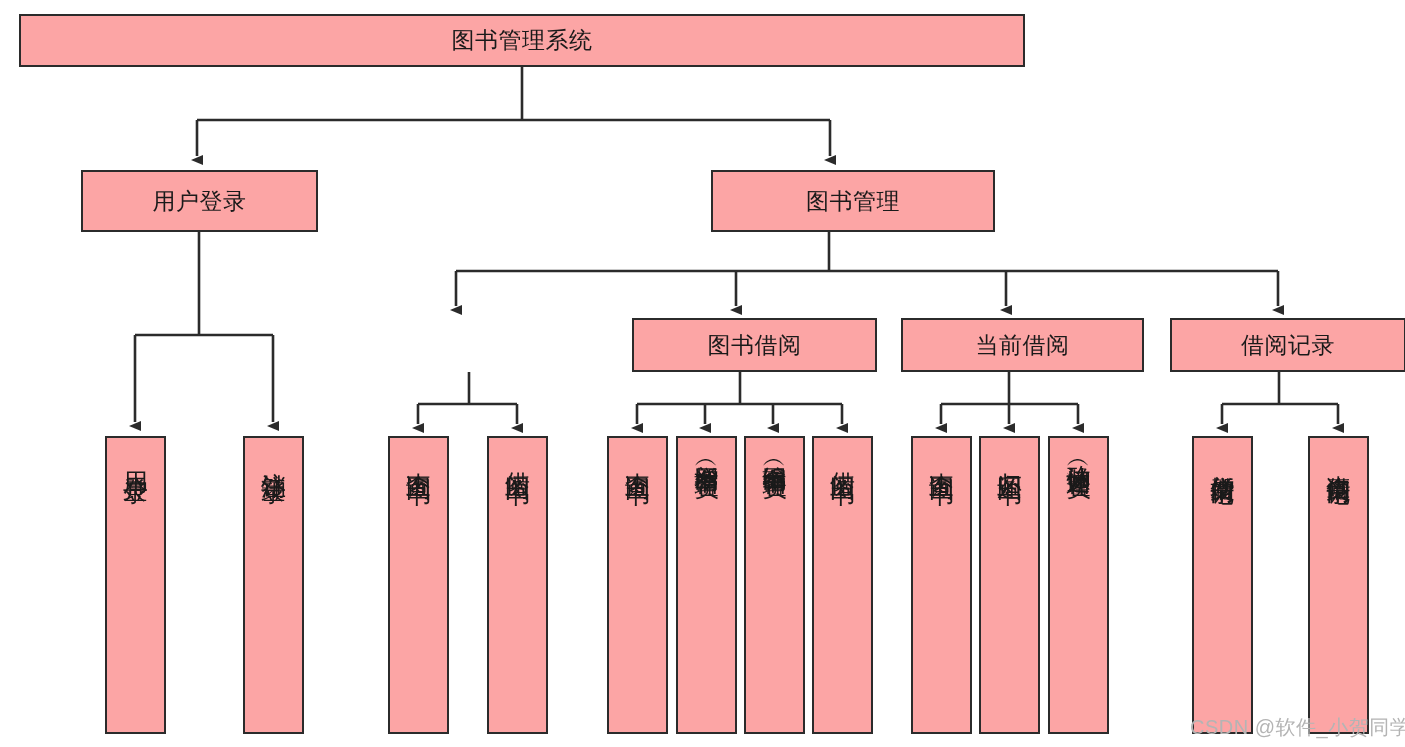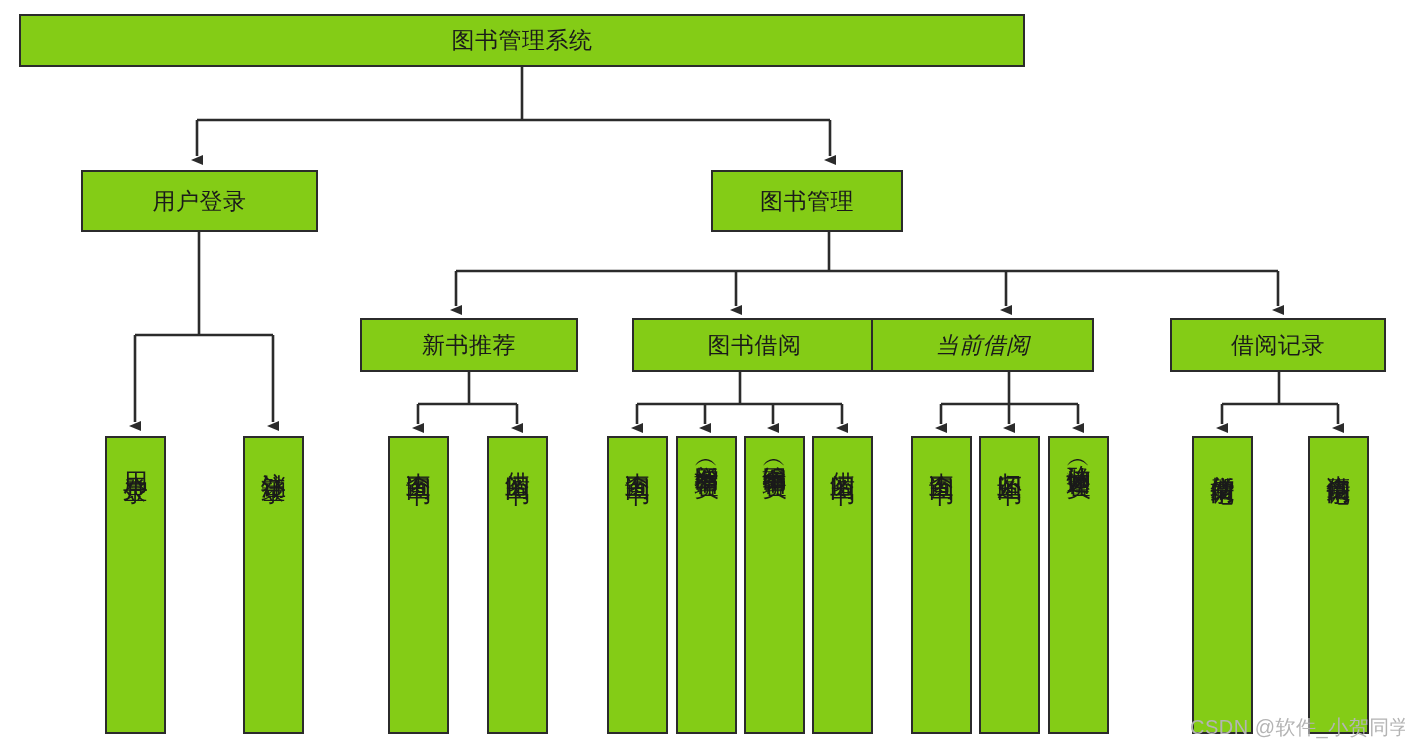--- a/index.html
+++ b/index.html
@@ -22,21 +22,21 @@
     left: 0;
     top: 0;
     width: 1405px;
     height: 747px;
     pointer-events: none;
   }
   .node {
     position: absolute;
     box-sizing: border-box;
     border: 2.5px solid #2b2b2b;
-    background: #84cc16;
+    background: #fca5a5;
     display: flex;
     align-items: center;
     justify-content: center;
     color: #1a1a1a;
   }
   .node .label {
     white-space: nowrap;
     letter-spacing: 0.5px;
   }
   .node.horizontal .label {
@@ -127,37 +127,34 @@
   </svg>
 
   <div class="node horizontal" style="left:19px; top:14px; width:1006px; height:53px;">
     <span class="label">图书管理系统</span>
   </div>
 
   <div class="node horizontal" style="left:81px; top:170px; width:237px; height:62px;">
     <span class="label">用户登录</span>
   </div>
 
-  <div class="node horizontal" style="left:711px; top:170px; width:192px; height:62px;">
+  <div class="node horizontal" style="left:711px; top:170px; width:284px; height:62px;">
     <span class="label">图书管理</span>
   </div>
 
-  <div class="node horizontal" style="left:360px; top:318px; width:218px; height:54px;">
-    <span class="label">新书推荐</span>
-  </div>
 
   <div class="node horizontal" style="left:632px; top:318px; width:245px; height:54px;">
     <span class="label">图书借阅</span>
   </div>
 
-  <div class="node horizontal" style="left:871px; top:318px; width:223px; height:54px;font-style:italic;">
+  <div class="node horizontal" style="left:901px; top:318px; width:243px; height:54px;">
     <span class="label">当前借阅</span>
   </div>
 
-  <div class="node horizontal" style="left:1170px; top:318px; width:216px; height:54px;">
+  <div class="node horizontal" style="left:1170px; top:318px; width:236px; height:54px;">
     <span class="label">借阅记录</span>
   </div>
 
   <div class="node vertical" style="left:105px; top:436px; width:61px; height:298px;">
     <span class="label">用户登录</span>
   </div>
 
   <div class="node vertical" style="left:243px; top:436px; width:61px; height:298px;">
     <span class="label">注销登录</span>
   </div>

